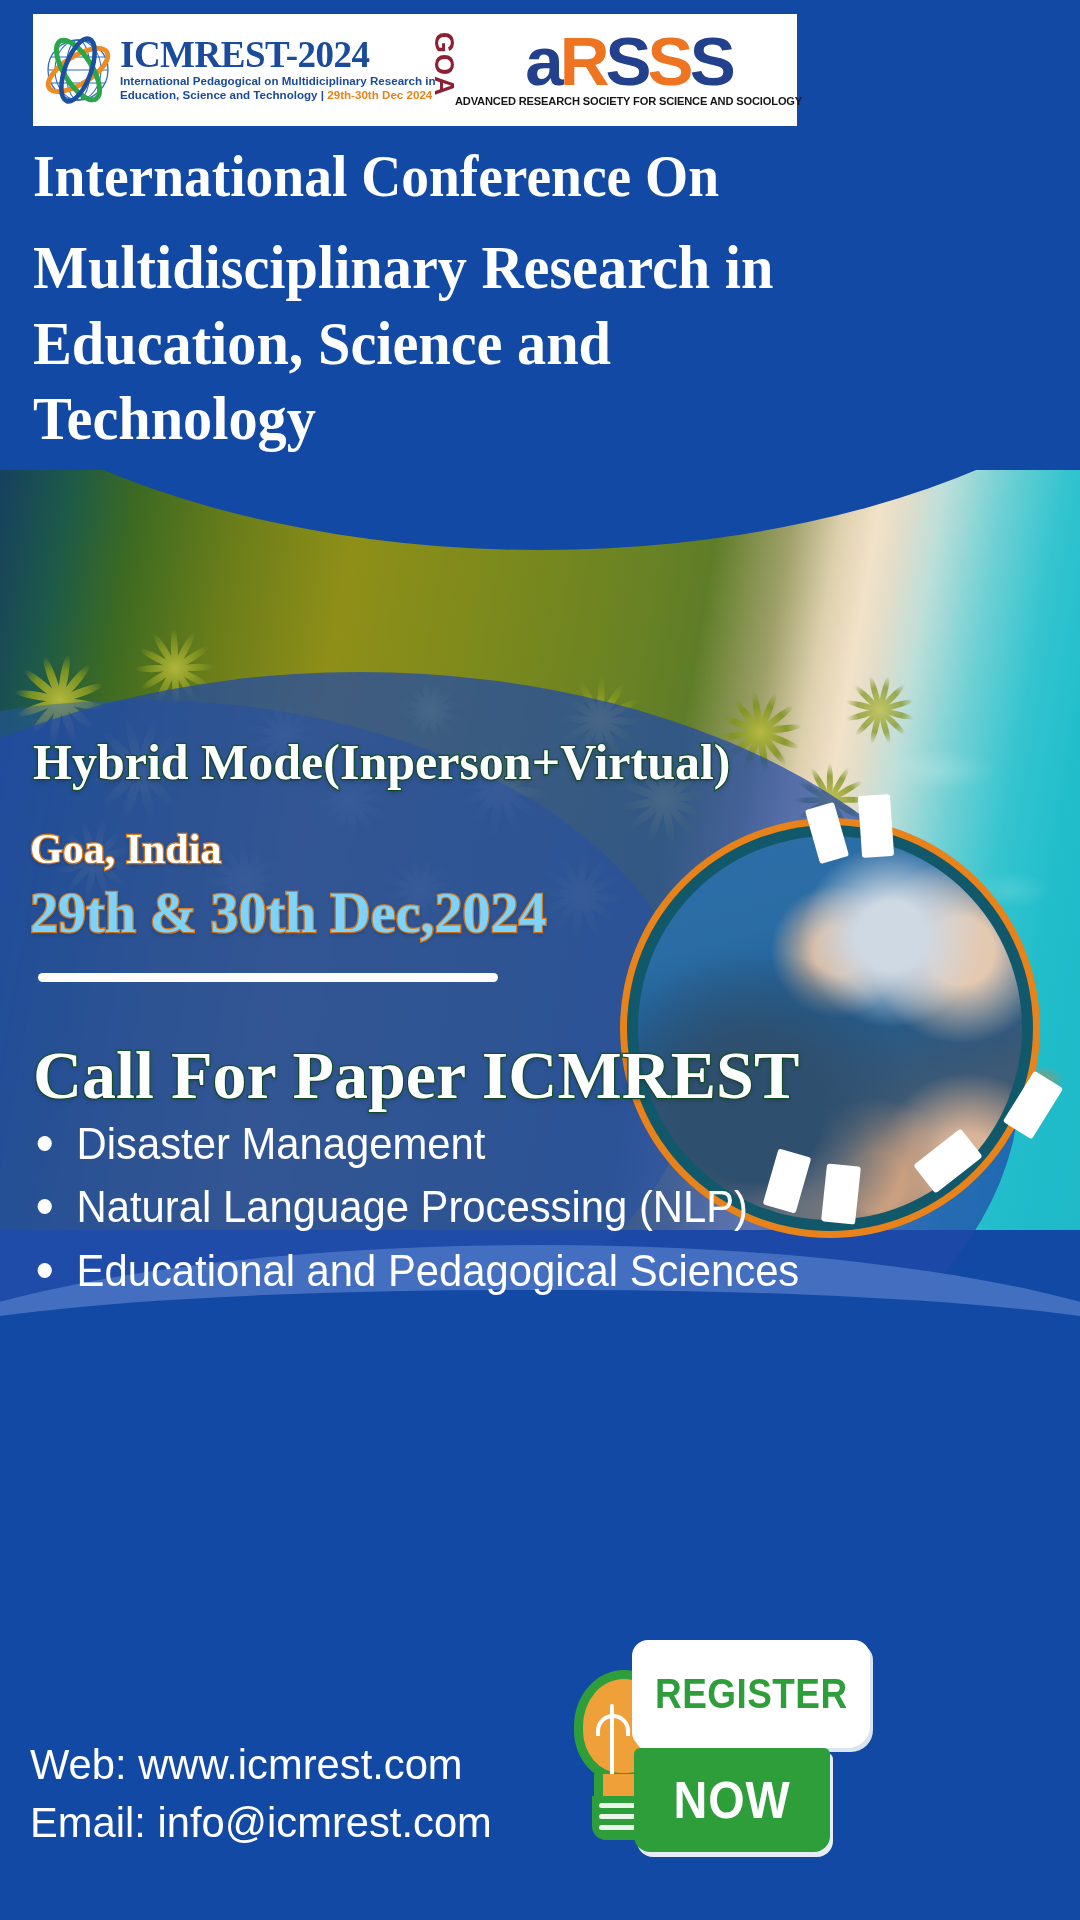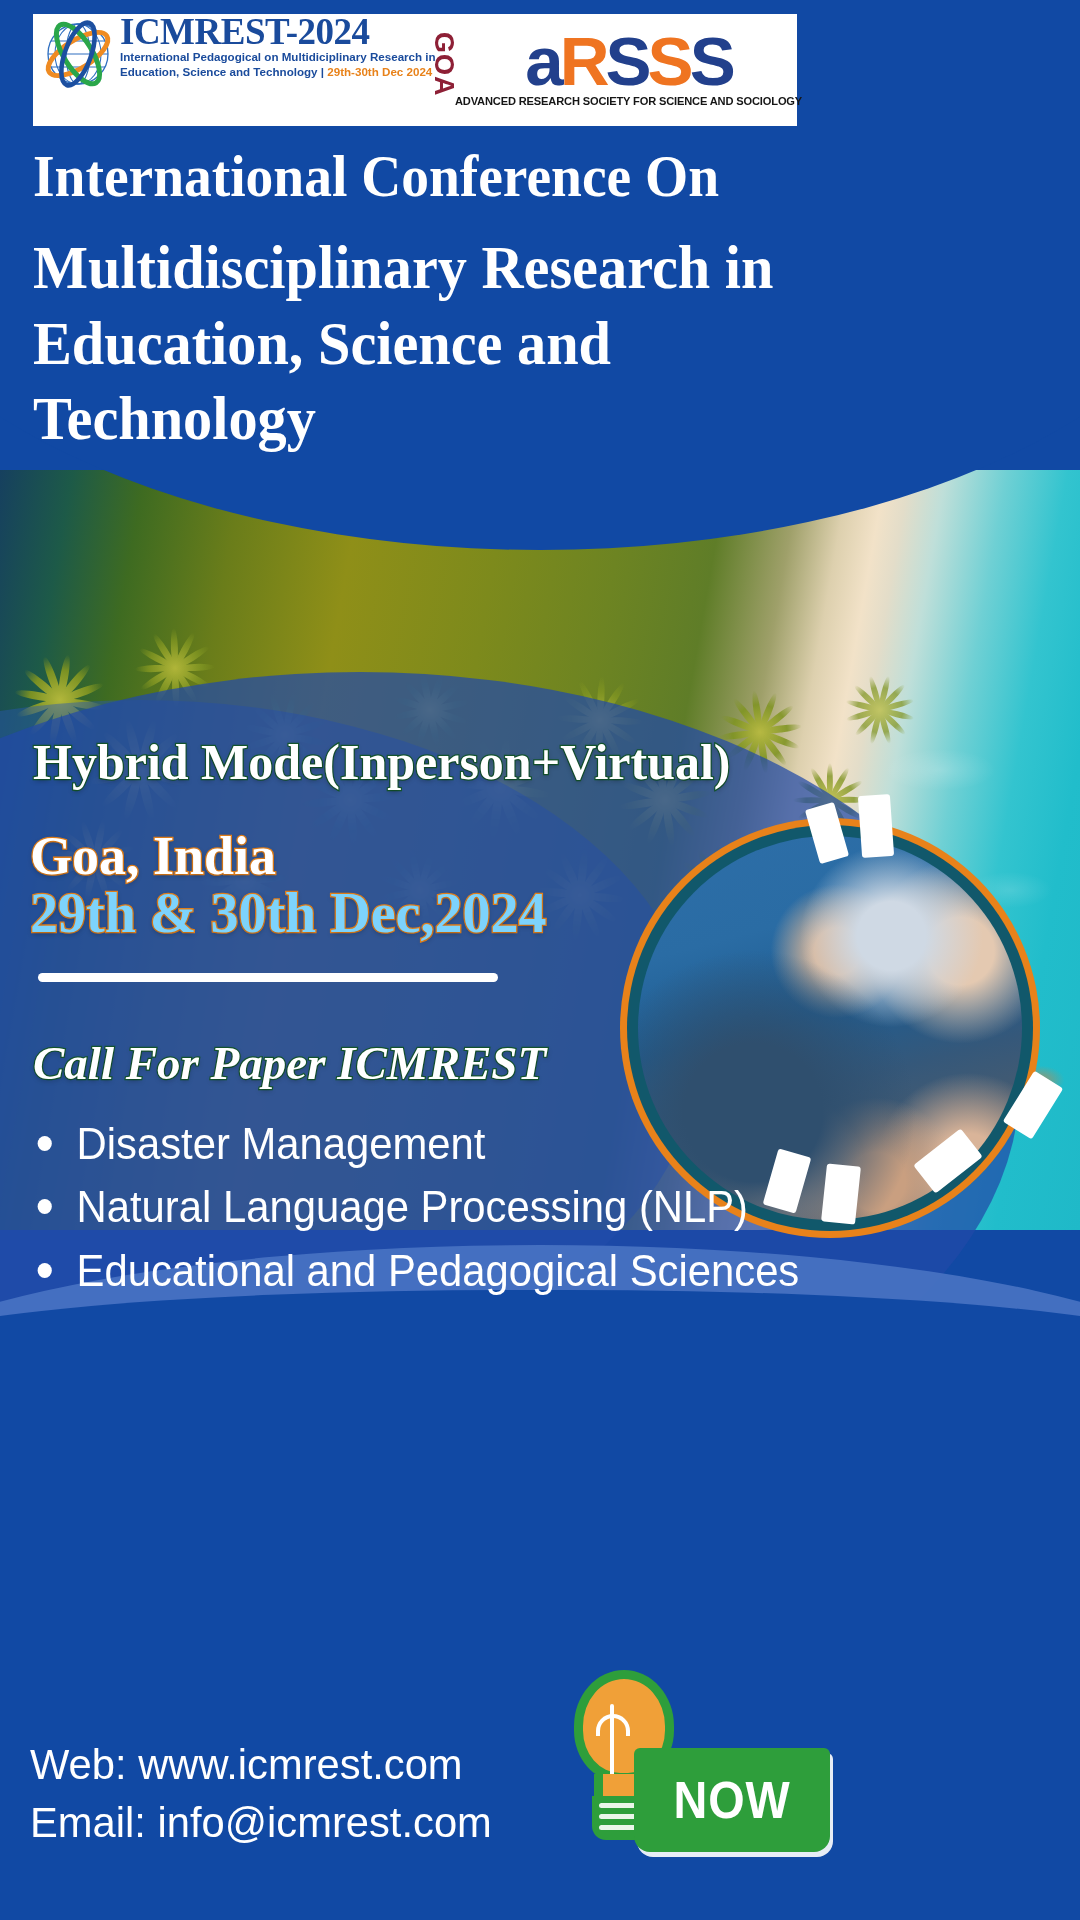--- a/index.html
+++ b/index.html
@@ -117,21 +117,21 @@
   .blue-oval2{
     position:absolute;left:-420px;top:700px;
     width:1120px;height:700px;
     background:rgba(40,86,180,.45);
     border-radius:50%;
   }
 
   
   .logo-row{position:absolute;left:0;top:14px;width:1080px;height:112px;}
   .logo-card{position:absolute;background:#fff;}
-  .logo-icmrest{left:33px;top:0;width:430px;height:112px;display:flex;align-items:flex-start;}
+  .logo-icmrest{left:33px;top:0;width:430px;height:112px;display:flex;align-items:center;}
   .logo-arsss{left:460px;top:0;width:337px;height:112px;display:flex;flex-direction:column;
                align-items:center;justify-content:center;}
 
   .globe{width:80px;height:80px;margin-left:5px;position:relative;flex:0 0 auto;}
   .icm-text{flex:1 1 auto;padding-left:2px;display:flex;flex-direction:column;justify-content:center;}
   .icm-title{
     font-family:"Liberation Serif", serif;font-weight:700;
     font-size:37px;line-height:.98;color:#1a4b9c;letter-spacing:-.5px;
     white-space:nowrap;
   }
@@ -177,45 +177,44 @@
     position:absolute;left:33px;top:735px;
     font-family:"Liberation Serif", serif;font-weight:700;
     font-size:50px;line-height:1.1;color:#ffffff;white-space:nowrap;
     -webkit-text-stroke:2.4px #14572f;
     paint-order:stroke fill;
     text-shadow:0 2px 5px rgba(0,0,0,.28);
   }
   .place{
     position:absolute;left:30px;top:825px;
     font-family:"Liberation Serif", serif;font-weight:700;
-    font-size:54px;line-height:1.18;color:#ffffff;white-space:nowrap;
+    font-size:42px;line-height:1.18;color:#ffffff;white-space:nowrap;
     -webkit-text-stroke:2.6px #e8821a;
     paint-order:stroke fill;
     text-shadow:0 2px 5px rgba(0,0,0,.25);
   }
   .dates{
     position:absolute;left:30px;top:880px;
     font-family:"Liberation Serif", serif;font-weight:700;
     font-size:56px;line-height:1.18;color:#7dd3fc;white-space:nowrap;
     -webkit-text-stroke:2.6px #e8821a;
     paint-order:stroke fill;
     text-shadow:0 2px 5px rgba(0,0,0,.25);
   }
   .divider{
     position:absolute;left:38px;top:973px;width:460px;height:9px;
     background:#ffffff;border-radius:6px;
   }
   .cfp{
     position:absolute;left:33px;top:1038px;
     font-family:"Liberation Serif", serif;font-weight:700;
-    font-size:47px;line-height:1.1;color:#ffffff;white-space:nowrap;
+    font-size:68px;line-height:1.1;color:#ffffff;white-space:nowrap;
     -webkit-text-stroke:2.4px #14572f;
     paint-order:stroke fill;
     text-shadow:0 2px 5px rgba(0,0,0,.25);
-    font-style:italic;
   }
 
   
   .topics{
     position:absolute;left:30px;top:1112px;width:860px;
     list-style:none;margin:0;padding:0;
   }
   .topics li{
     display:flex;align-items:flex-start;
     color:#ffffff;font-family:"Liberation Sans", sans-serif;font-weight:400;
@@ -659,18 +658,21 @@
       <div class="glass"></div>
       <div class="fil"></div>
       <div class="fil2"></div>
       <div class="neck"></div>
       <div class="base">
           <b></b>
           <b></b>
           <b></b>
         </div>
     </div>
+    <div class="reg-bubble">
+      <span>REGISTER</span>
+    </div>
     <div class="now-box">
       <span>NOW</span>
     </div>
   </div>
 
 </div>
 
 </body></html>

